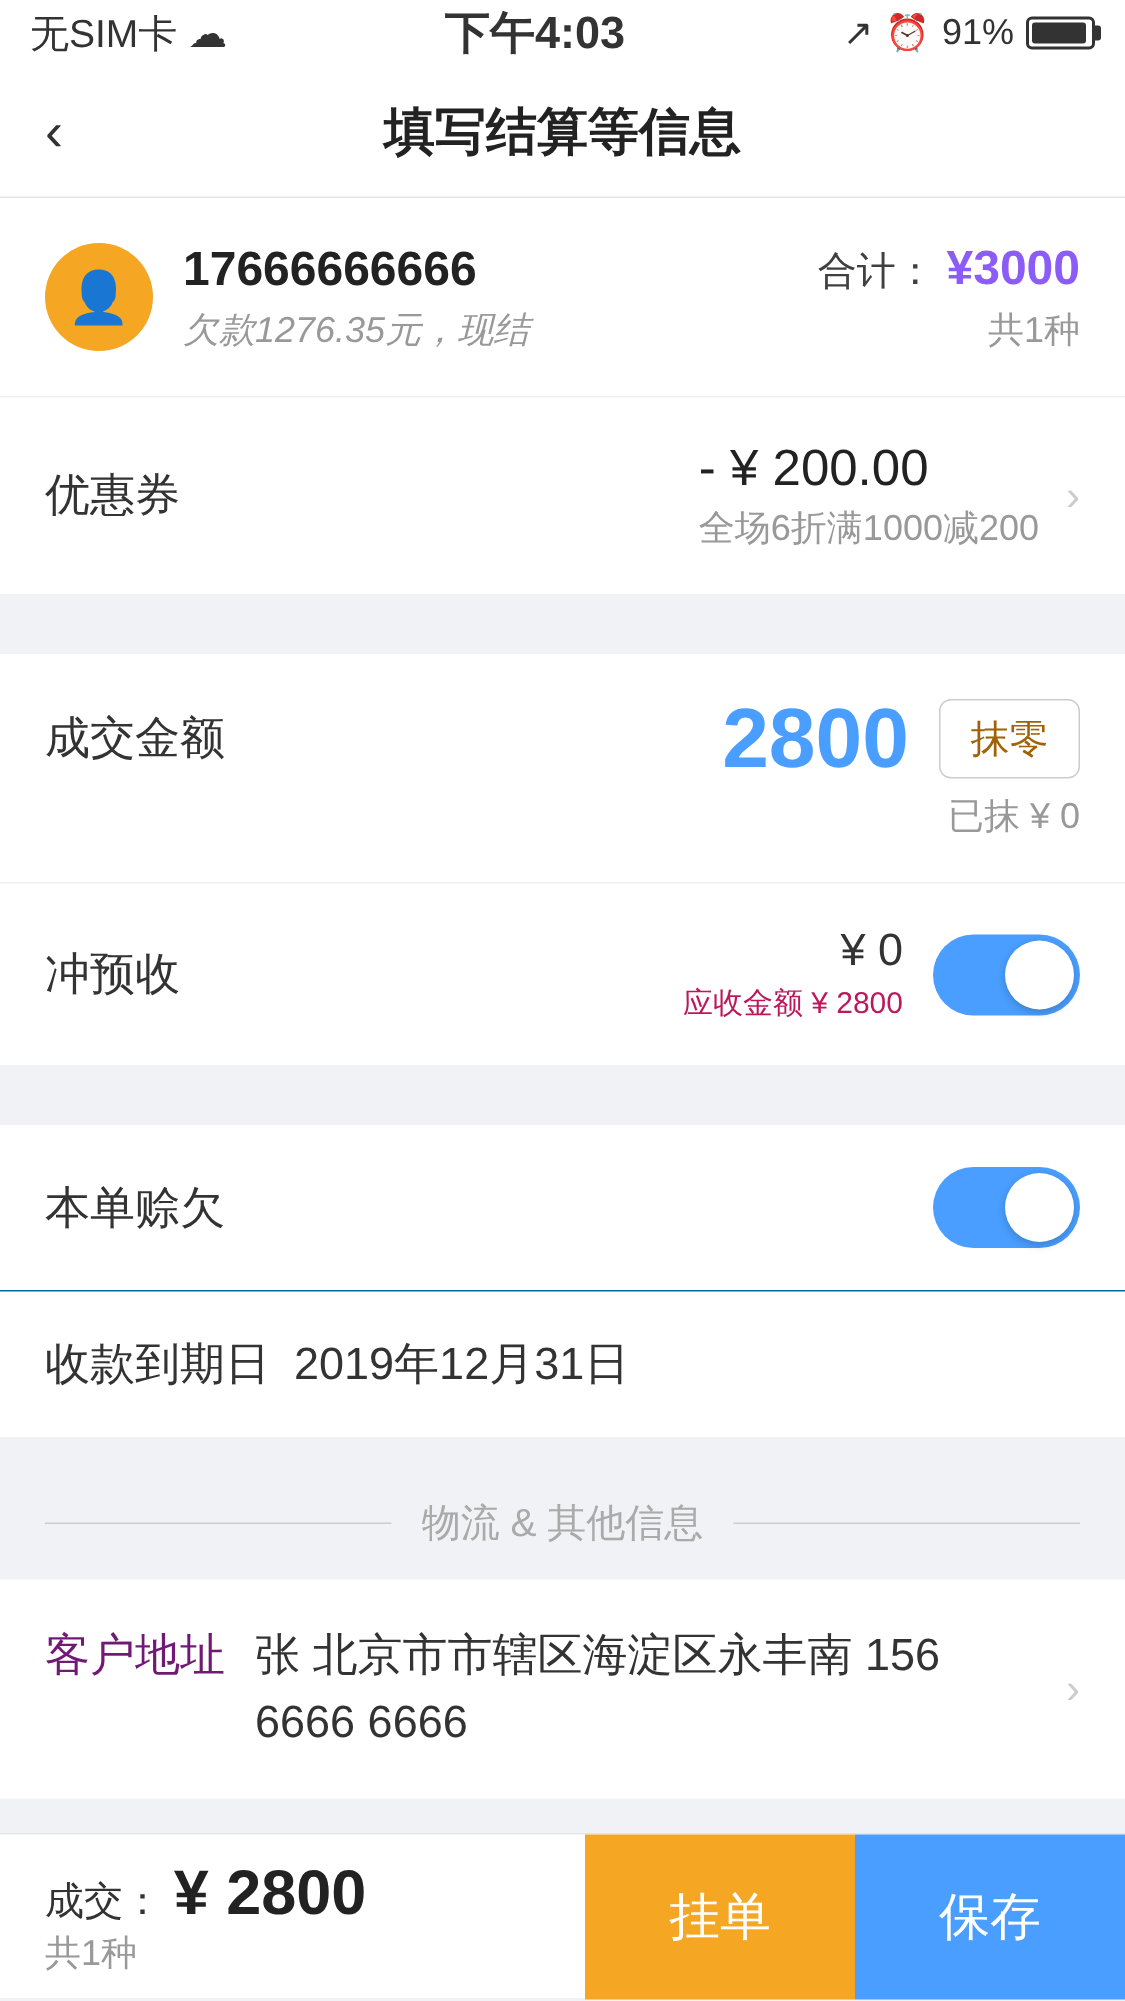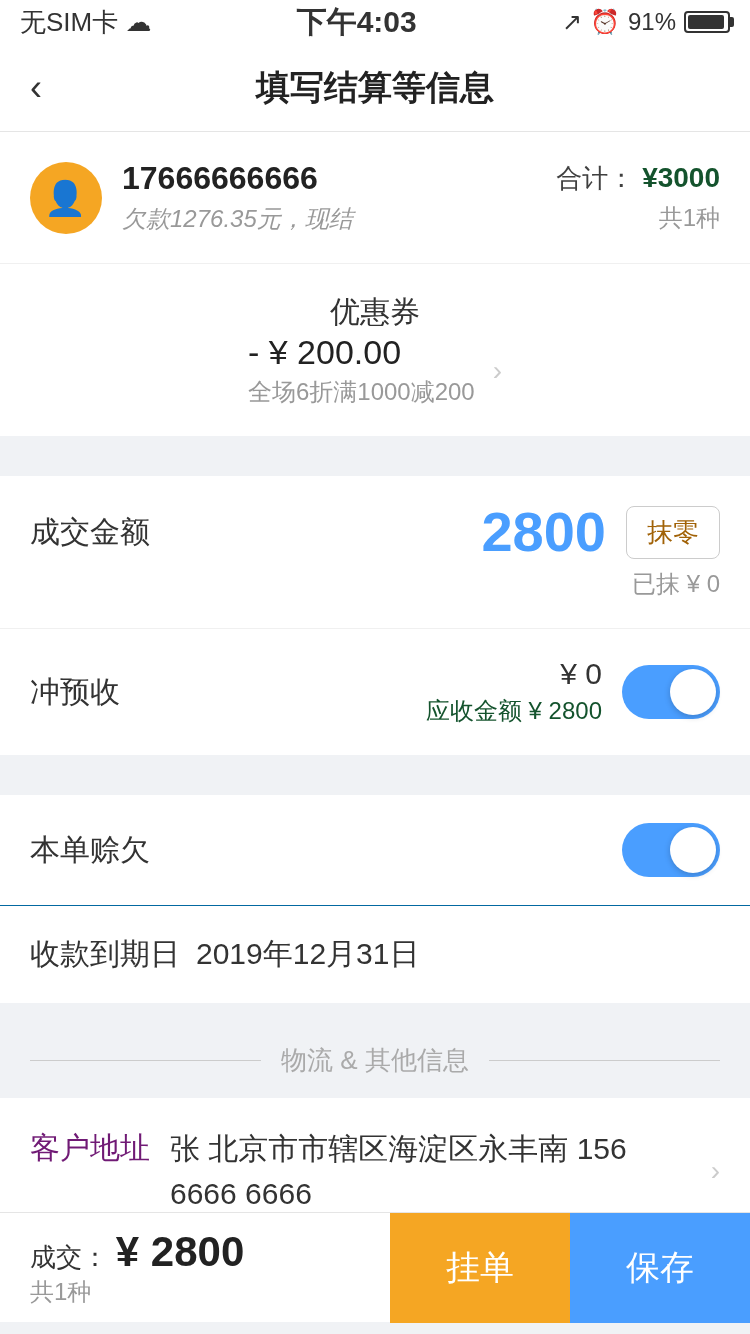--- a/index.html
+++ b/index.html
@@ -128,39 +128,38 @@
       font-style: italic;
     }
     .customer-right {
       text-align: right;
     }
     .customer-right .total-label {
       font-size: 26px;
       color: #404040;
     }
     .customer-right .total-value {
-      font-size: 28px;
+      font-size: 32px;
       font-weight: 600;
-      color: #14532d;
+      color: #8b5cf6;
     }
     .customer-right .count {
       font-size: 24px;
       color: #999;
       margin-top: 6px;
     }
 
     
     .coupon-row {
       display: flex;
       align-items: center;
       justify-content: space-between;
       padding: 28px 30px;
       background: #fff;
       border-top: 1px solid #f0f0f0;
-      flex-direction: column;
     }
     .coupon-label {
       font-size: 30px;
       color: #333;
     }
     .coupon-right {
       display: flex;
       align-items: center;
       gap: 10px;
     }
@@ -249,22 +248,22 @@
       gap: 20px;
     }
     .precollect-amount {
       text-align: right;
     }
     .precollect-amount .amount {
       font-size: 30px;
       color: #333;
     }
     .precollect-amount .receivable {
-      font-size: 24px;
-      color: #14532d;
+      font-size: 20px;
+      color: #be185d;
       margin-top: 4px;
     }
 
     
     .toggle {
       width: 98px;
       height: 54px;
       border-radius: 27px;
       background: #4a9eff;
       position: relative;
@@ -362,21 +361,21 @@
     }
 
     
     .bottom-spacer {
       height: 180px;
     }
 
     
     .bottom-bar {
       position: fixed;
-      bottom: 12px;
+      bottom: 2px;
       width: 750px;
       height: 110px;
       background: #fff;
       display: flex;
       align-items: center;
       border-top: 1px solid #e5e5e5;
     }
     .bottom-summary {
       padding: 0 30px;
       flex: 1;

